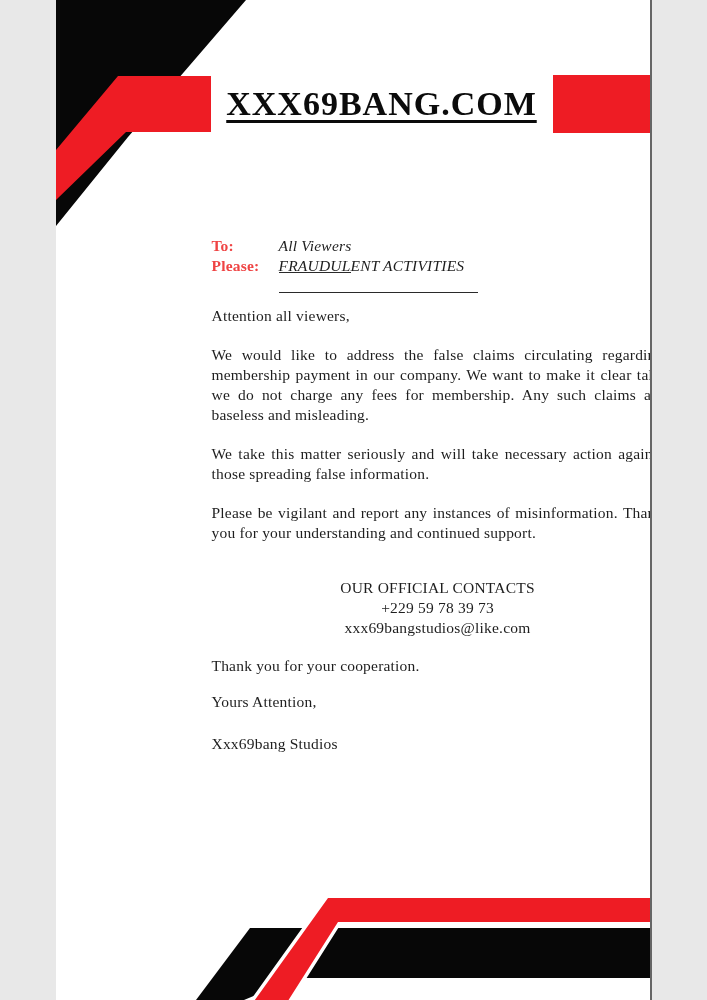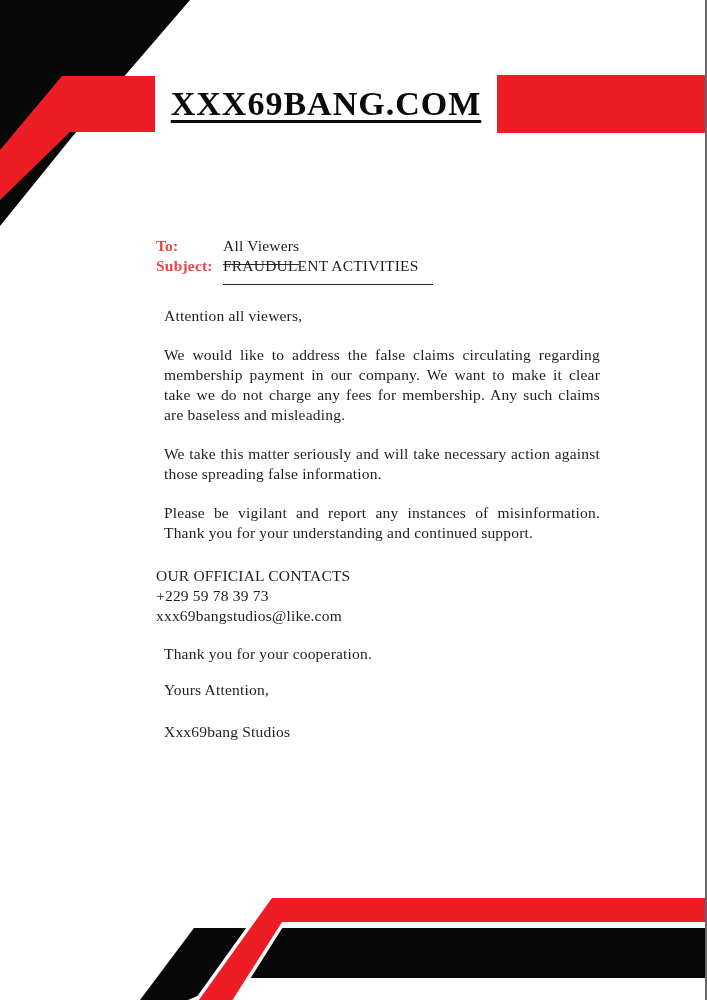--- a/index.html
+++ b/index.html
@@ -1,18 +1,18 @@
 <!DOCTYPE html>
 <html style="--accent-red: #EE1C24; --ribbon-black: #070707; --edge-gray: #666666;"><head>
 <meta charset="utf-8">
 <style>
   html,body{margin:0;padding:0;background:#e8e8e8;}
   .page{
     position:relative;
-    width:707px;height:1000px;
+    width:596px;height:1000px;
     margin:0 auto;
     background:#ffffff;
     overflow:hidden;
     font-family:"Liberation Serif","DejaVu Serif",serif;
   }
   .decor{position:absolute;left:0;top:0;width:707px;height:1000px;z-index:0;}
   .decor .k{fill:var(--ribbon-black,#070707);}
   .decor .r{fill:var(--accent-red,#EE1C24);}
   .decor .rs{
     fill:var(--accent-red,#EE1C24);
@@ -27,31 +27,32 @@
     text-decoration:underline;
     text-decoration-thickness:2.5px;
     text-underline-offset:5px;
     white-space:nowrap;
   }
   .content{
     position:absolute;left:156px;top:236px;width:452px;
     font-size:15.5px;line-height:20px;color:#1e1e1e;z-index:1;
     letter-spacing:0.2px;
   }
-  .content p{margin:8px;}
+  .content p{margin:0;}
   .meta-row{white-space:nowrap;}
   .mlabel{font-weight:bold;display:inline-block;width:67px;color:#ef4444;}
   .mvalue{
+    font-style:italic;
     border-bottom:1.6px solid #2a2a2a;
-    padding-bottom:10px;
+    padding-bottom:18px;
   }
   .mvalue.subj{padding-right:14px;}
   .salutation{margin-top:30px !important;}
   .para{text-align:justify;margin-top:19px !important;}
-  .contacts{margin-top:23px;}
+  .contacts{margin-top:35px;text-align:center;}
   .cooperation{margin-top:18px !important;}
   .signoff{margin-top:16px !important;}
   .signature{margin-top:22px !important;}
   .right-edge{
     position:absolute;right:0;top:0;width:2px;height:1000px;
     background:var(--edge-gray,#666);z-index:3;
   }
 </style>
 </head>
 <body>
@@ -71,21 +72,21 @@
 
   <div class="title">XXX69BANG.COM</div>
 
   <div class="content">
 
     <div class="meta">
       <div class="meta-row">
         <span class="mlabel">To:</span><span class="mvalue">All Viewers</span>
       </div>
       <div class="meta-row">
-        <span class="mlabel">Subject:</span><span class="mvalue subj">FRAUDULENT ACTIVITIES</span>
+        <span class="mlabel">Please:</span><span class="mvalue subj">FRAUDULENT ACTIVITIES</span>
       </div>
     </div>
 
     <p class="salutation">Attention all viewers,</p>
 
     <p class="para">We would like to address the false claims circulating regarding membership payment in our company. We want to make it clear take we do not charge any fees for membership. Any such claims are baseless and misleading.</p>
 
     <p class="para">We take this matter seriously and will take necessary action against those spreading false information.</p>
 
     <p class="para">Please be vigilant and report any instances of misinformation. Thank you for your understanding and continued support.</p>

